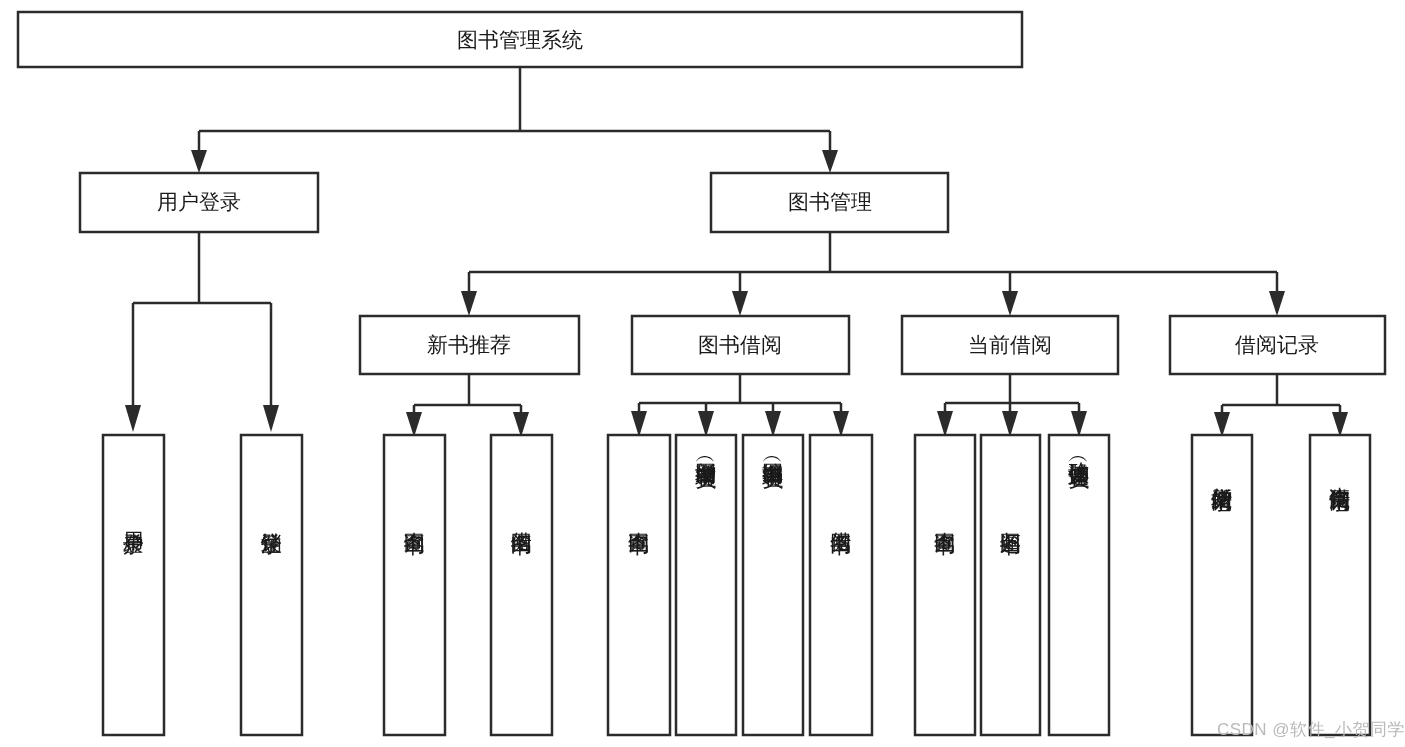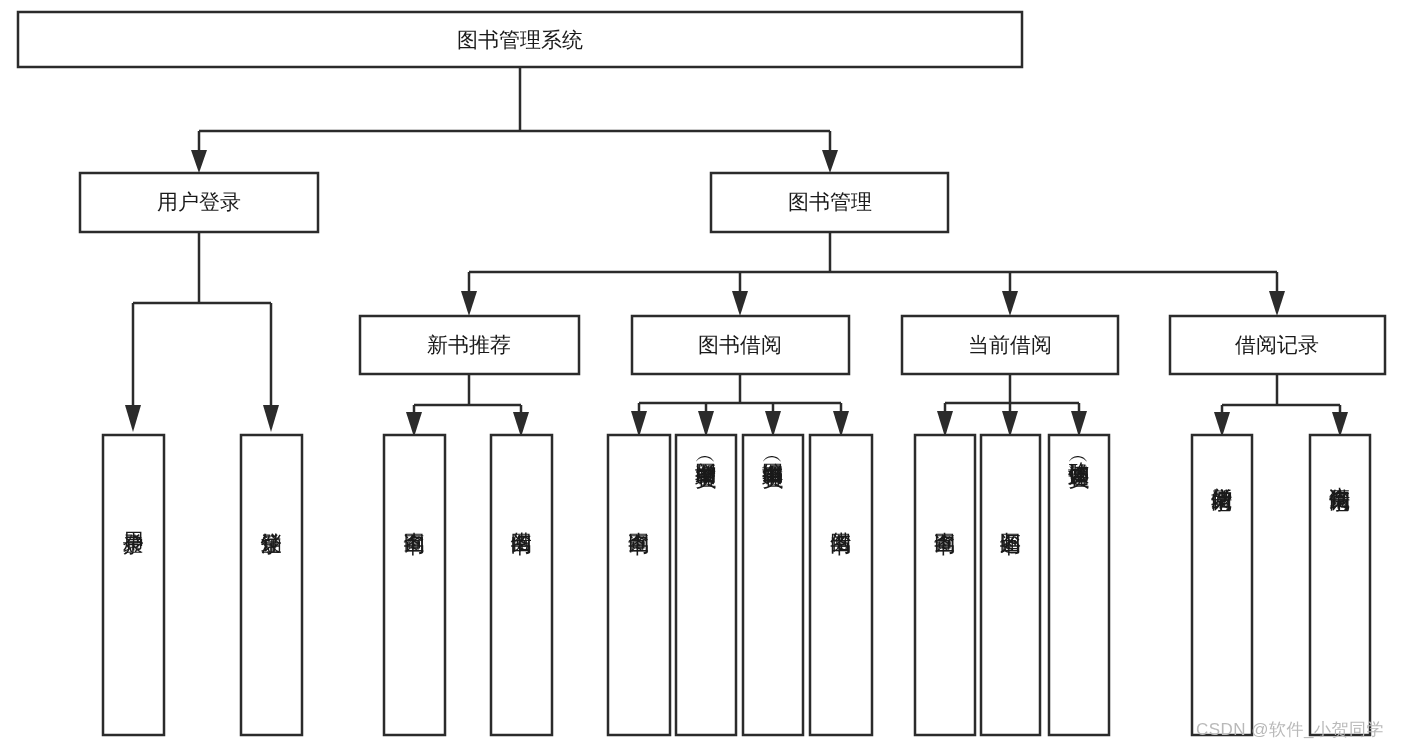--- a/index.html
+++ b/index.html
@@ -60,21 +60,21 @@
     font-size: 21px;
     line-height: 1.13;
     color: #1a1a1a;
     writing-mode: vertical-rl;
     text-orientation: upright;
     white-space: nowrap;
     letter-spacing: 1px;
   }
   .watermark {
     position: absolute;
-    right: 21px;
+    right: 0;
     bottom: 6px;
     font-family: "Liberation Sans", "DejaVu Sans", sans-serif;
     font-size: 17px;
     color: #b9b9b9;
     letter-spacing: 0.5px;
     user-select: none;
   }
 </style>
 </head>
 <body>

